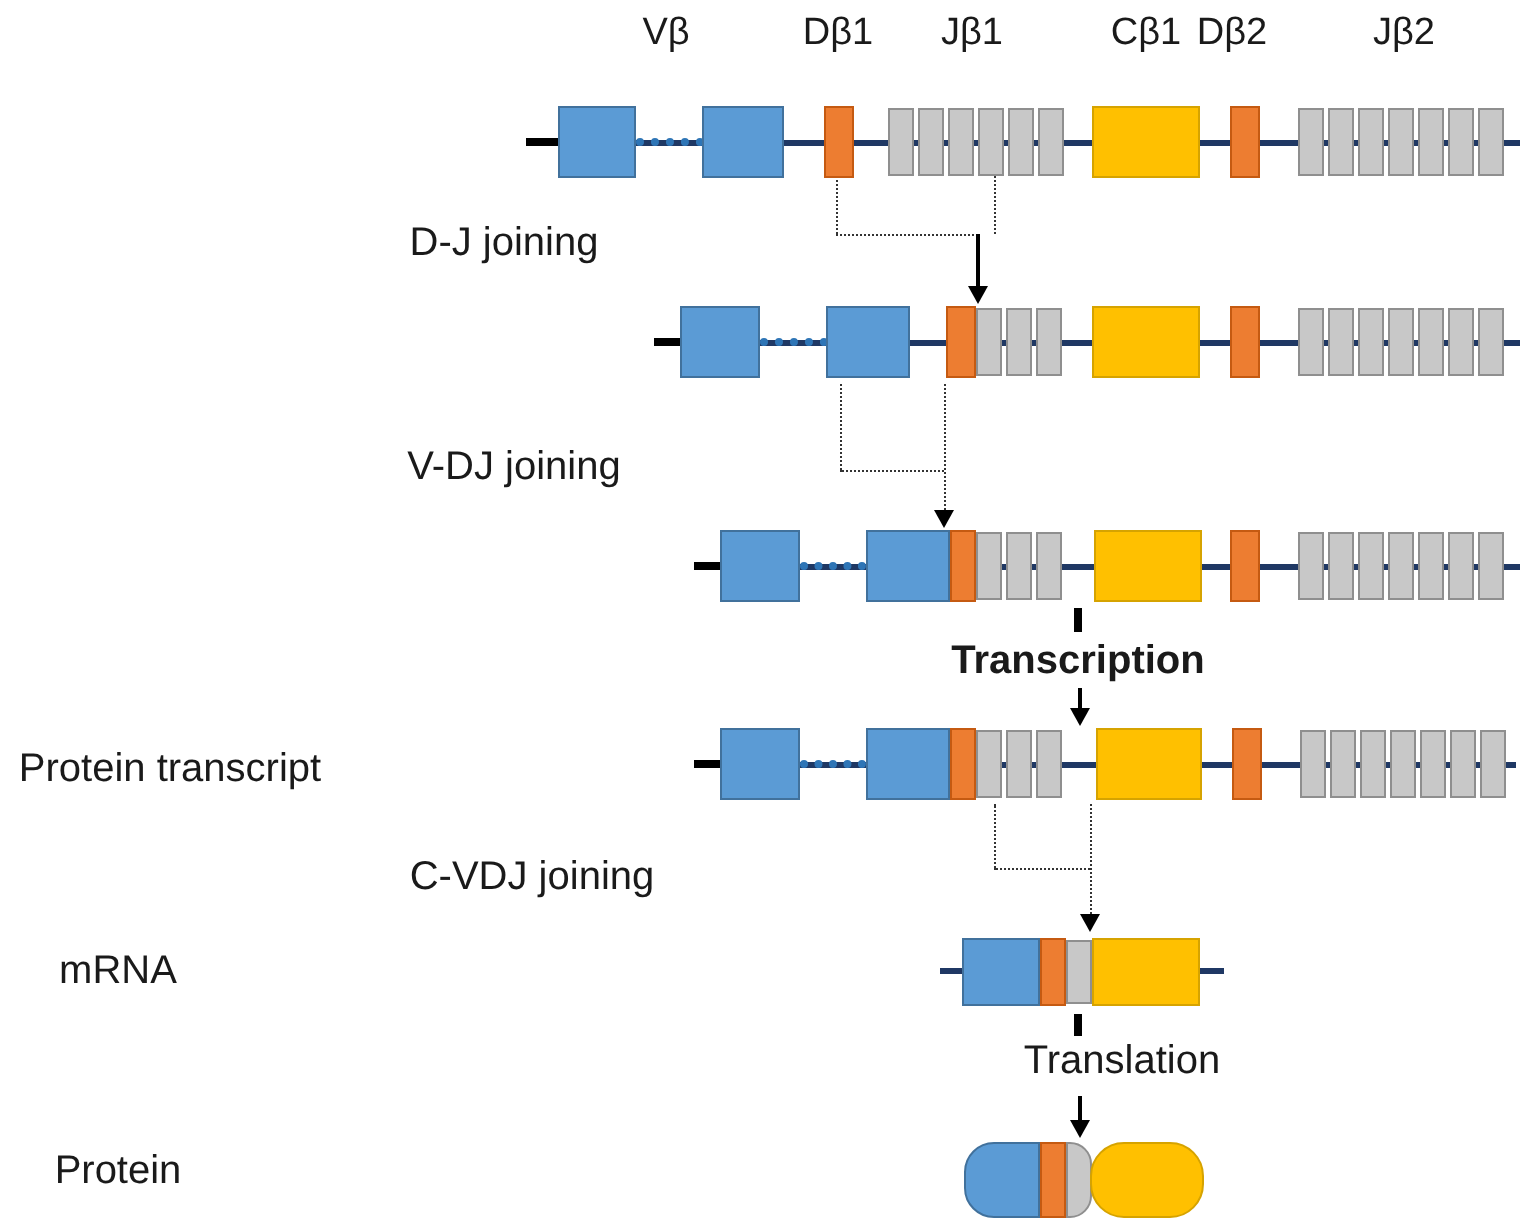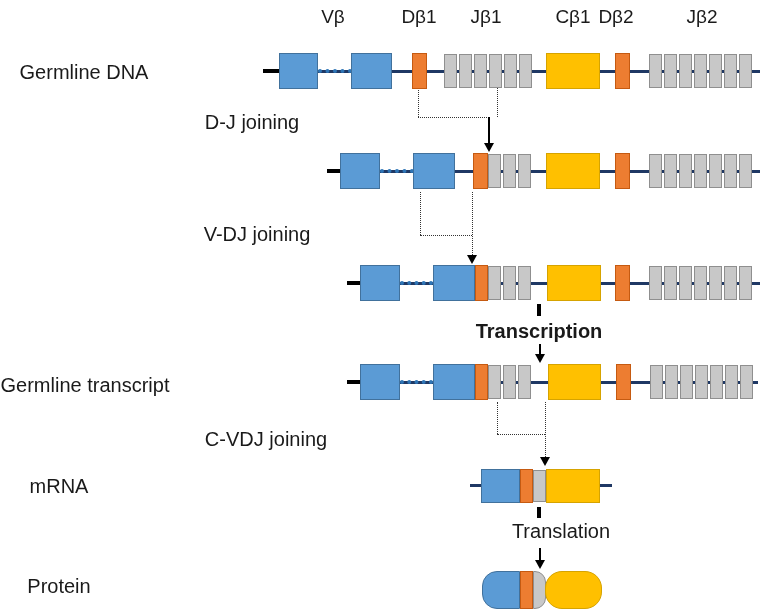--- a/index.html
+++ b/index.html
@@ -158,22 +158,21 @@
       <div class="tick" style="left: 537.25px; top: 507px; height: 11px;"></div>
       <div class="arrow-shaft-solid" style="left: 538.75px; top: 548px; height: 12px;"></div>
       <div class="arrow-head" style="left: 534.5px; top: 560px;"></div>
     </div>
     <div class="lbl seg-label" style="left: 333px; top: 17px;">Vβ</div>
     <div class="lbl seg-label" style="left: 419px; top: 17px;">Dβ1</div>
     <div class="lbl seg-label" style="left: 486px; top: 17px;">Jβ1</div>
     <div class="lbl seg-label" style="left: 573px; top: 17px;">Cβ1</div>
     <div class="lbl seg-label" style="left: 616px; top: 17px;">Dβ2</div>
     <div class="lbl seg-label" style="left: 702px; top: 17px;">Jβ2</div>
-    <div class="lbl row-label" style="left: 84px; top: 72px;">Germline DNA</div>
-    <div class="lbl row-label" style="left: 85px; top: 385px;">Germline transcript</div>
+    <div class="lbl row-label" style="left: 85px; top: 385px;">Protein transcript</div>
     <div class="lbl row-label" style="left: 59px; top: 486px;">mRNA</div>
     <div class="lbl row-label" style="left: 59px; top: 586px;">Protein</div>
     <div class="lbl step-label" style="left: 252px; top: 122px;">D-J joining</div>
     <div class="lbl step-label" style="left: 257px; top: 234px;">V-DJ joining</div>
     <div class="lbl step-label" style="left: 539px; top: 331px; font-weight: bold;">Transcription</div>
     <div class="lbl step-label" style="left: 266px; top: 439px;">C-VDJ joining</div>
     <div class="lbl step-label" style="left: 539px; top: 531px; margin-left: 22px;">Translation</div>
   </div>
 
 </body></html>

